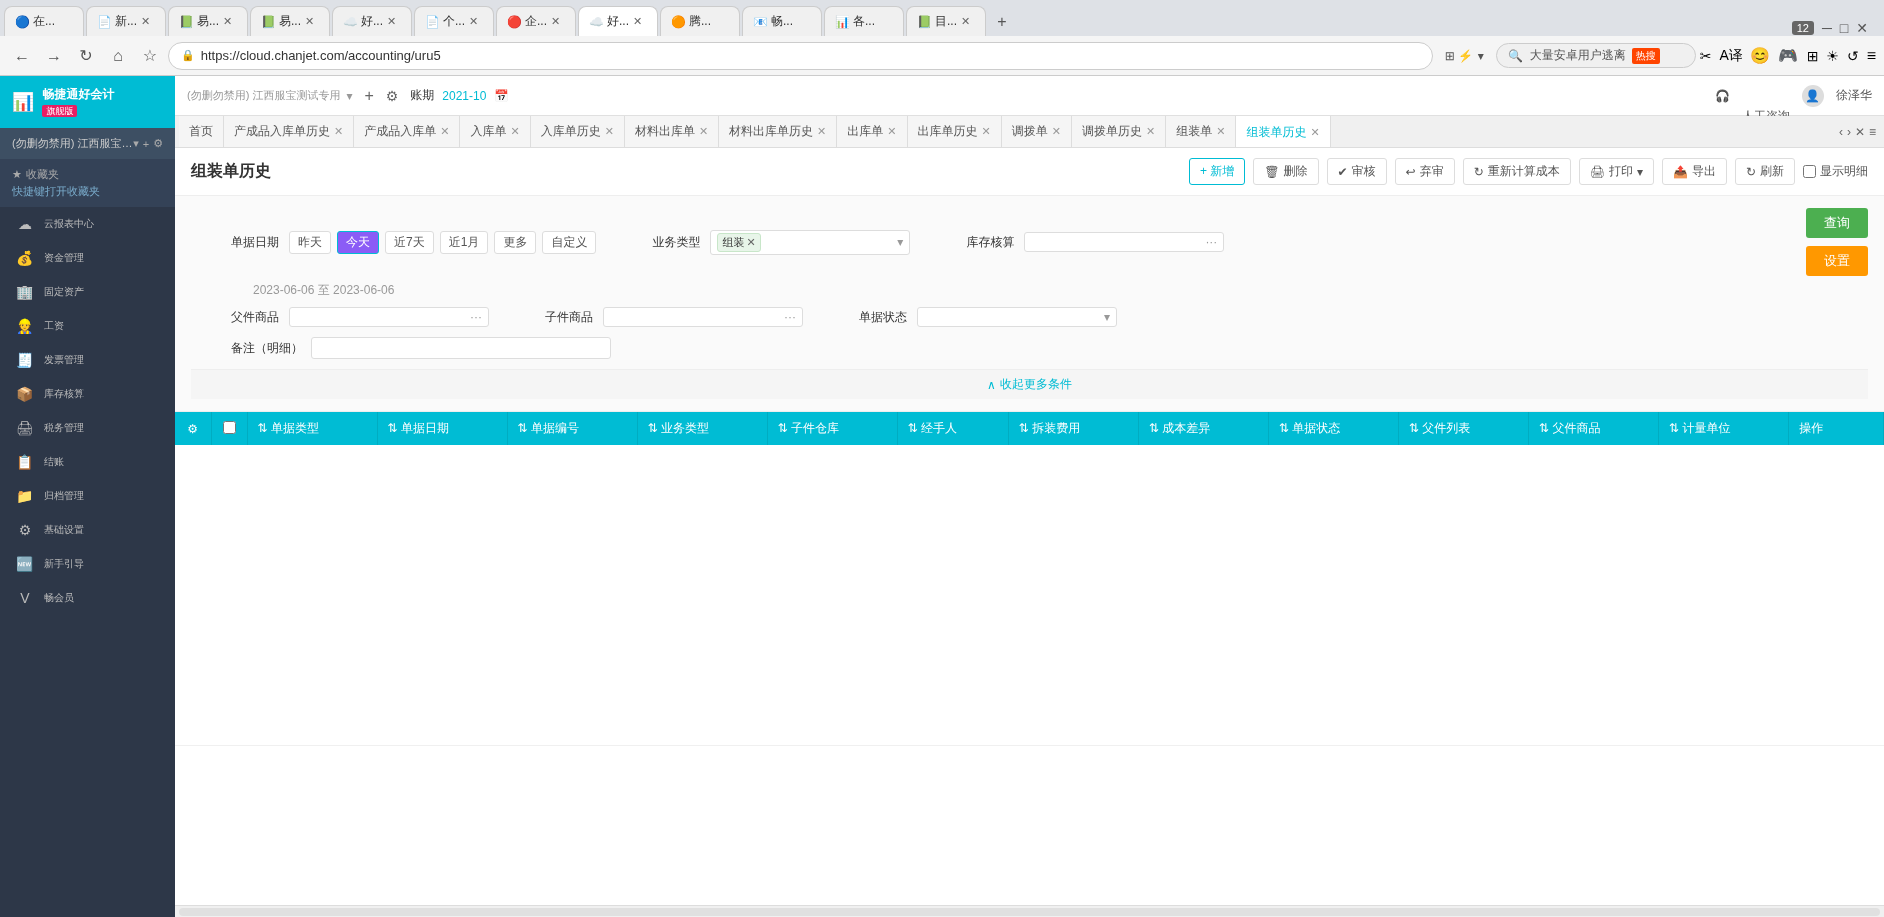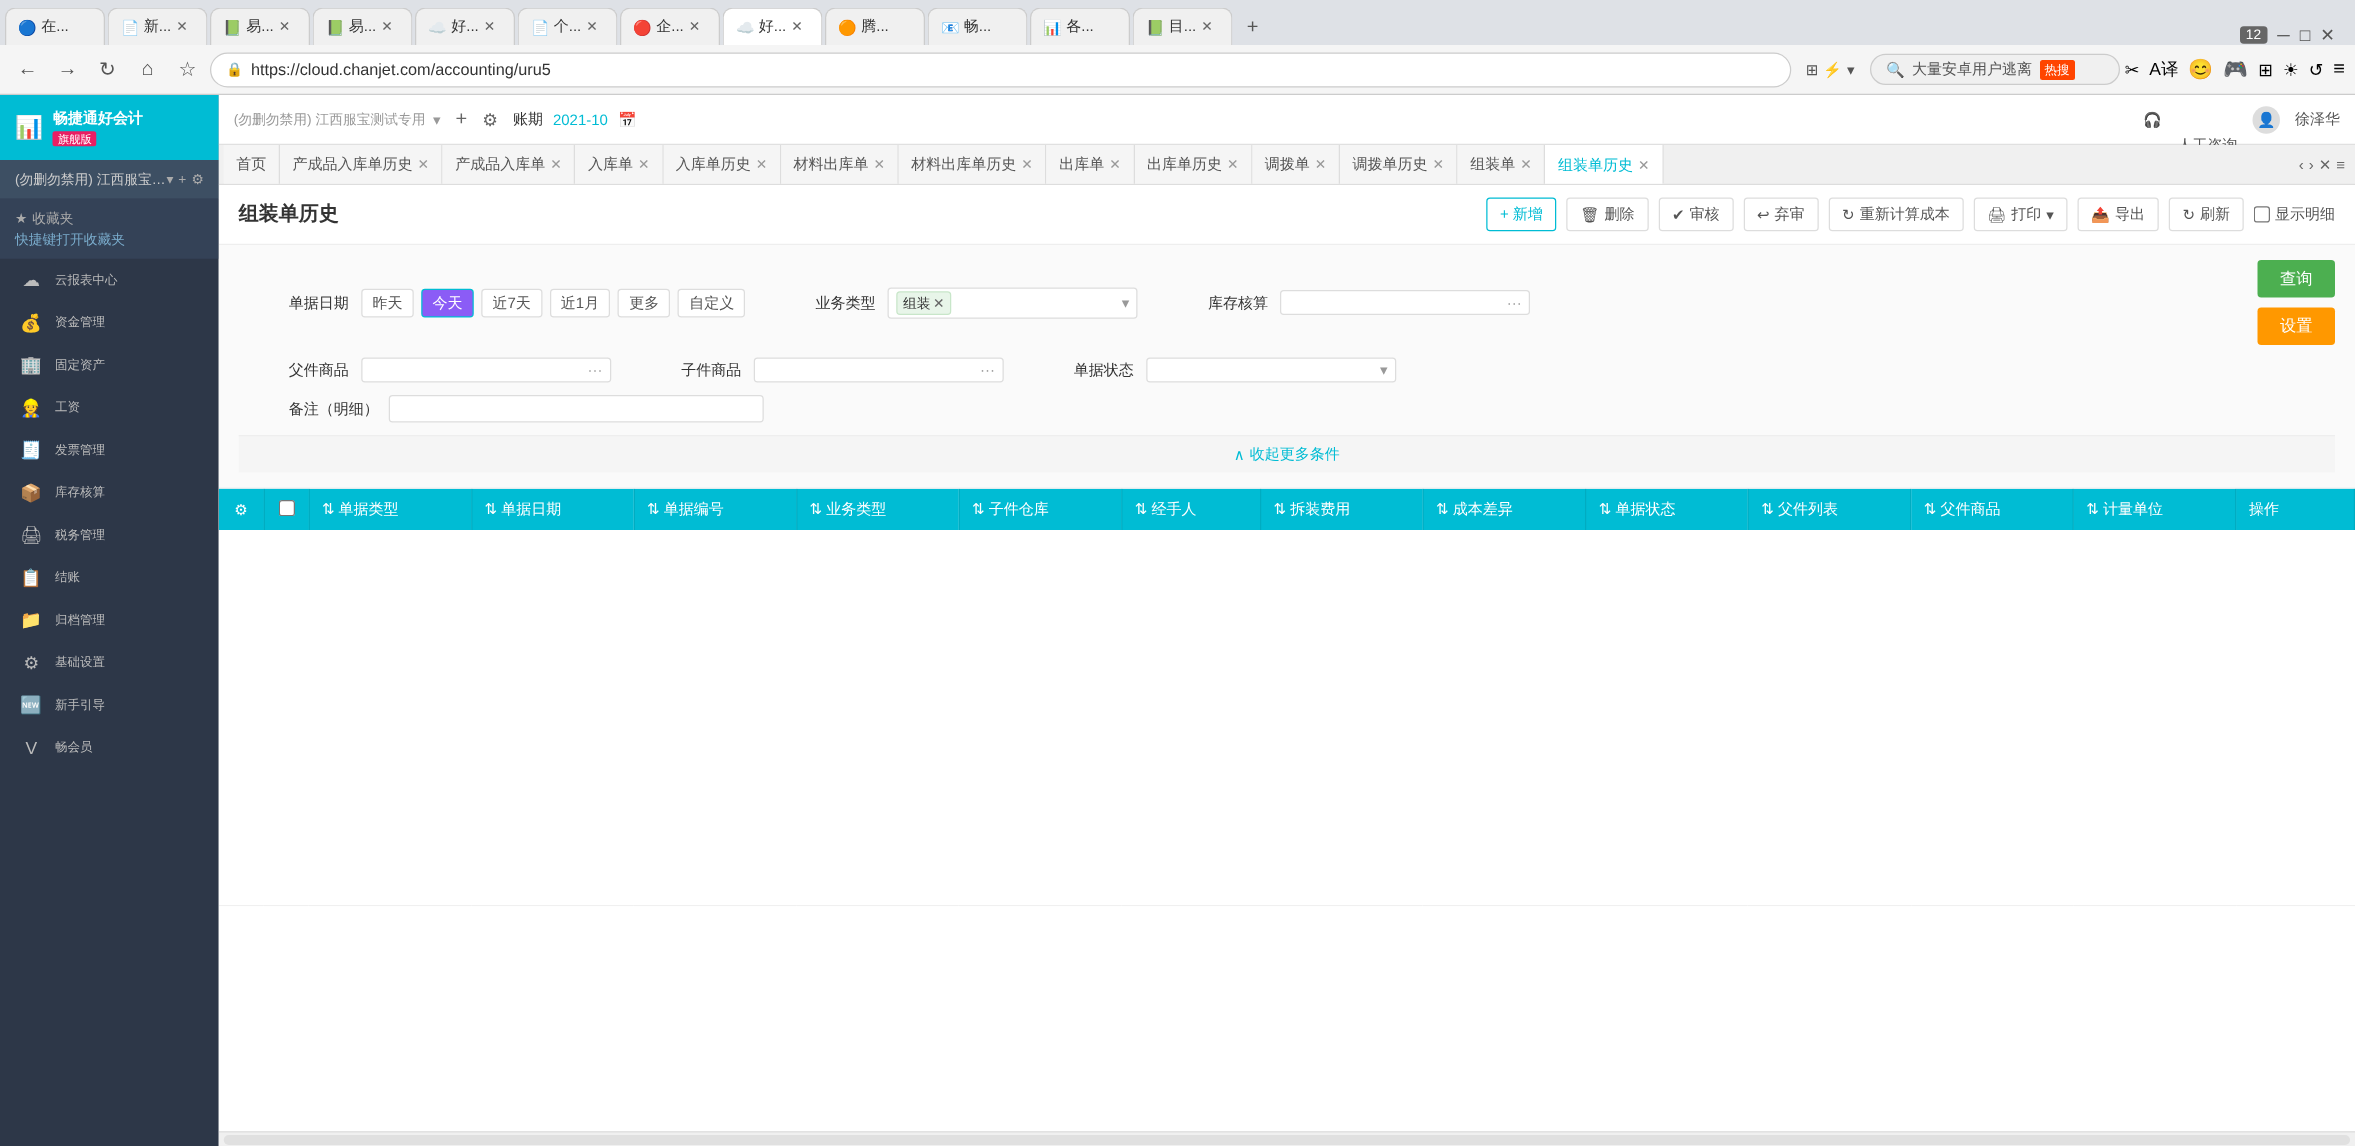--- a/index.html
+++ b/index.html
@@ -434,20 +434,23 @@
               <span style="color:#999;cursor:pointer;">···</span>
             </div>
           </div>
 
           <div style="margin-left:auto;display:flex;flex-direction:column;gap:4px;justify-content:flex-end;">
             <button class="query-btn">查询</button>
             <button class="settings-btn">设置</button>
           </div>
         </div>
 
+        <div style="margin-left:62px;margin-top:-4px;margin-bottom:8px;">
+          <span class="date-range">2023-06-06 至 2023-06-06</span>
+        </div>
 
         <div class="filter-row">
 
           <div class="filter-item">
             <span class="filter-label">父件商品</span>
             <div style="display:flex;align-items:center;border:1px solid #ddd;border-radius:3px;padding:2px 6px;background:white;min-width:200px;">
               <span style="flex:1;"></span>
               <span style="color:#999;cursor:pointer;">···</span>
             </div>
           </div>

